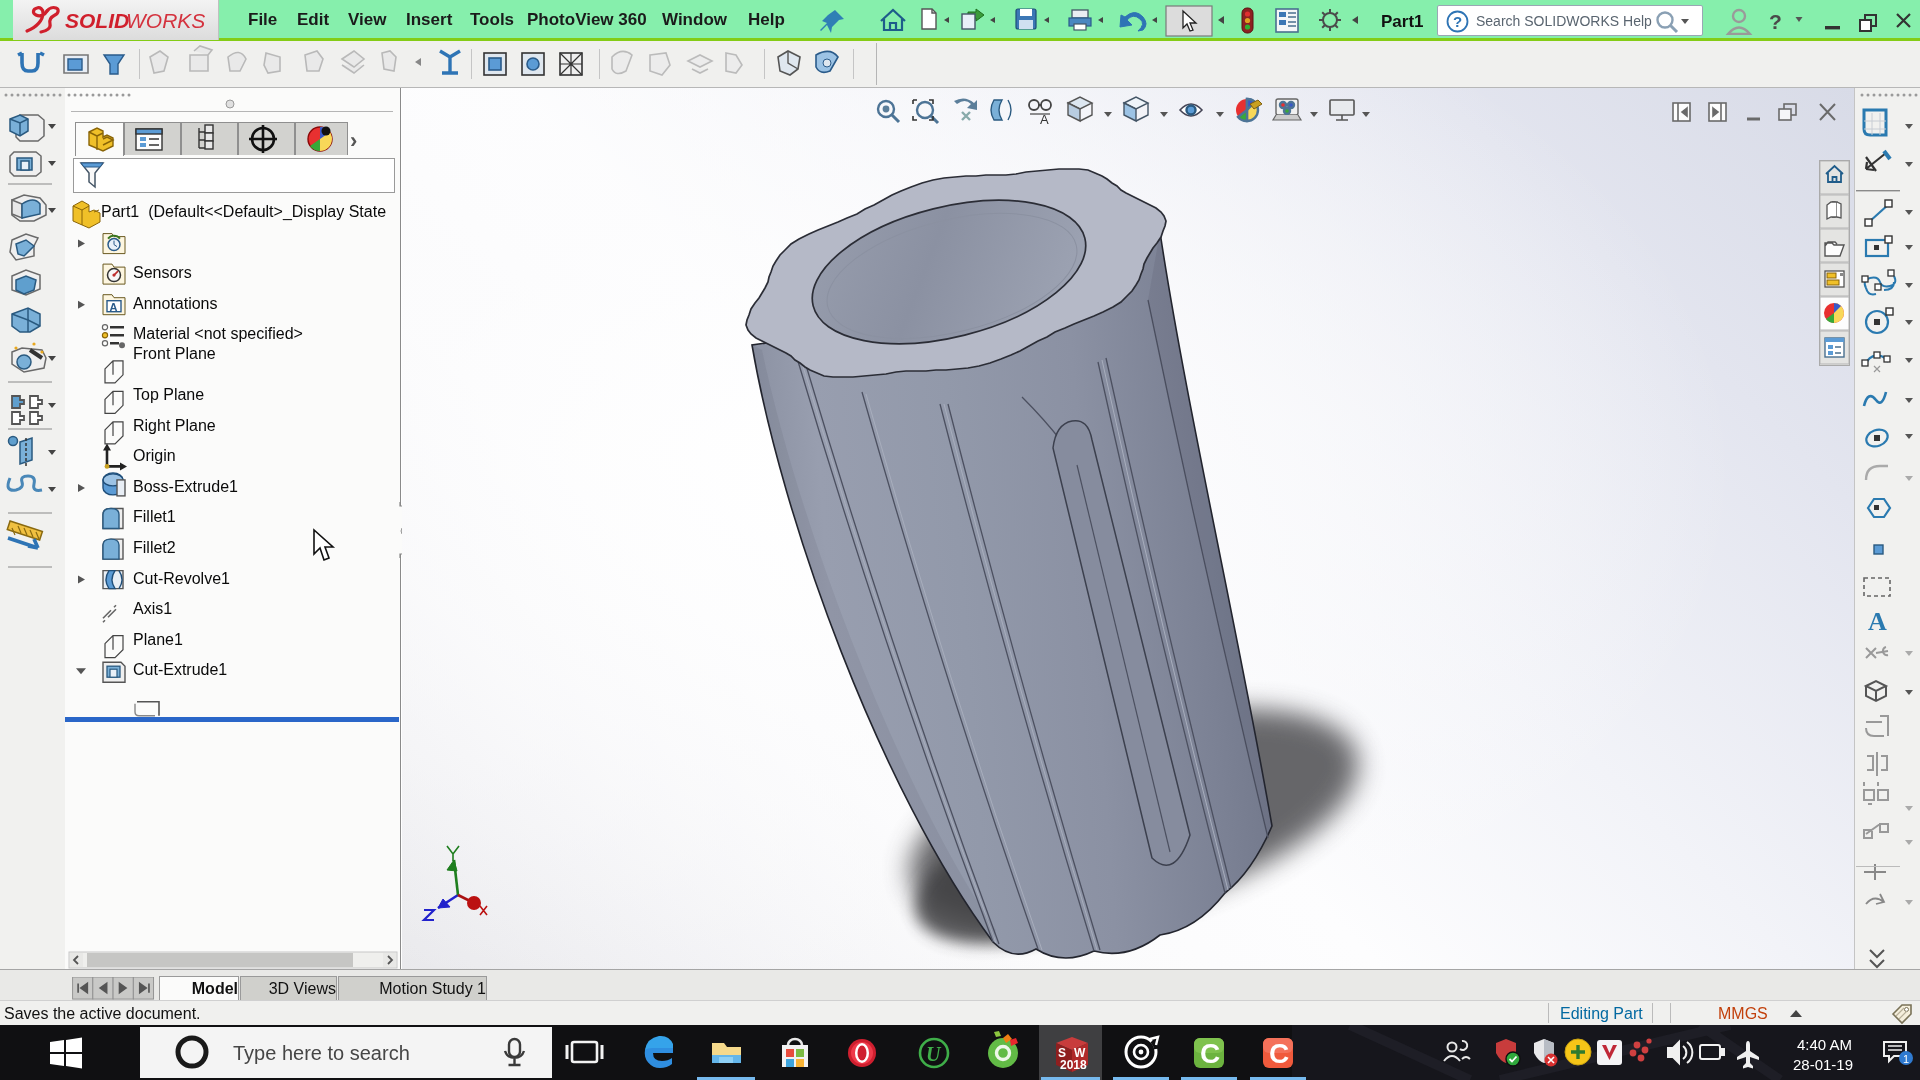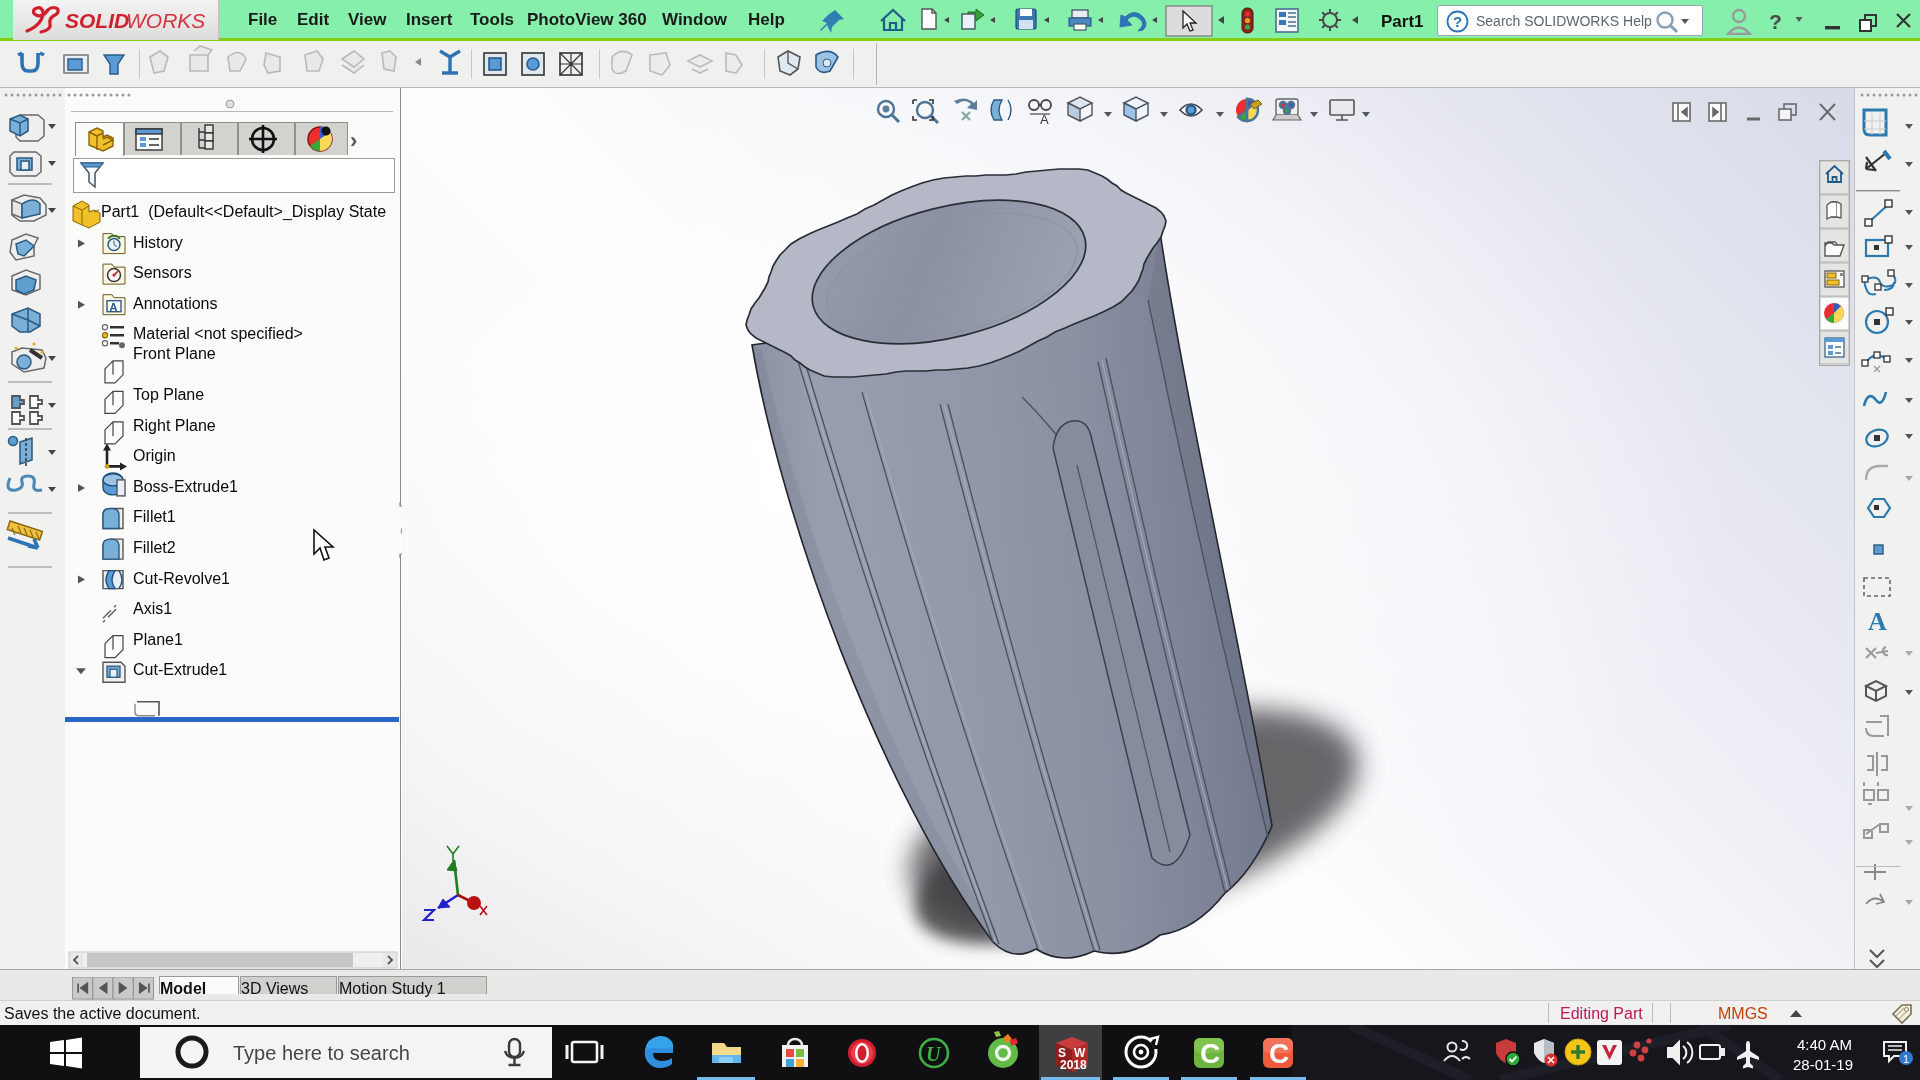--- a/index.html
+++ b/index.html
@@ -12,21 +12,21 @@
 #viewport{position:absolute;left:402px;top:88px;width:1452px;height:881px;
 background:
 radial-gradient(ellipse 900px 560px at 30% 44%, rgba(255,255,255,0.95) 0%, rgba(252,252,253,0.7) 50%, rgba(244,245,249,0.0) 100%),
 linear-gradient(225deg,#d8dbe7 0%,#e3e5ef 18%,#f2f3f8 40%,#fdfdfe 58%,#fbfbfc 72%,#f0f0f3 88%,#e9e9ec 100%)}
 #sketchbar{position:absolute;left:1854px;top:88px;width:66px;height:881px;background:#f1f1ef;border-left:1px solid #c4c4c4}
 #tabsrow{position:absolute;left:0;top:969px;width:1920px;height:31px;background:#e9e9e7;border-top:1px solid #a5a5a5}
 #statusbar{position:absolute;left:0;top:1000px;width:1920px;height:25px;background:#f0f0ee;border-top:1px solid #d0d0d0}
 #taskbar{position:absolute;left:0;top:1025px;width:1920px;height:55px;background:#0f0f10}
 .treerow{position:absolute;left:0;width:330px;height:30px;font-size:16px;color:#0a0a0a;white-space:nowrap}
 .tab5{position:absolute;top:0;height:33px;background:#d2d2cf;border:1px solid #8f8f8f;border-bottom:none}
-.bottab{position:absolute;top:6px;height:18px;line-height:24px;font-size:16px;color:#111;text-align:left;background:#d0d0cc;border:1px solid #9a9a9a;border-bottom:none}
+.bottab{position:absolute;top:6px;height:25px;line-height:24px;font-size:16px;color:#111;text-align:right;background:#d0d0cc;border:1px solid #9a9a9a;border-bottom:none}
 </style></head><body>
 <div id="menubar">
 <div id="logoarea">
 <svg width="206" height="40" viewBox="0 0 206 40">
 <g fill="none" stroke="#d01f2c" stroke-width="3.2" stroke-linecap="round">
 <path d="M14 31 C24 27 30 20 30 13 C30 9 27 7 24 8 C20 9 19 13 23 15 C27 17 32 15 34 11"></path>
 <path d="M34 11 C36 8 40 7 43 8 C46 9 46 13 42 15 C38 17 36 20 37 24 C38 28 34 31 28 32"></path>
 </g>
 <text x="52" y="28" font-family="Liberation Sans,sans-serif" font-size="21" font-weight="700" font-style="italic" fill="#d01f2c">SOLID</text>
 <text x="113" y="28" font-family="Liberation Sans,sans-serif" font-size="21" font-weight="400" font-style="italic" fill="#d4323e">WORKS</text>
@@ -351,21 +351,20 @@
         <rect x="42" y="-5" width="13" height="11" fill="#7ab0d8" stroke="#2a5a80" stroke-width="1.3"></rect>
         <rect x="45" y="-2" width="7" height="8" fill="#e8f0f8" stroke="#2a5a80" stroke-width="1.2"></rect>
 </g>
 <g transform="translate(0,613.8)">
 <path d="M70 2 v8 q0 4 4 4 h16" fill="none" stroke="#888" stroke-width="1.4"></path>
         <path d="M72 0 h22 v14" fill="none" stroke="#555" stroke-width="1.6"></path>
 </g>
 <rect x="0" y="629" width="334" height="5" fill="#2a66c8"></rect>
 </svg>
 <div class="treerow" style="top:115px;left:36px">Part1&nbsp; (Default&lt;&lt;Default&gt;_Display State</div>
-<div class="treerow" style="top:146px;left:68px">History</div>
 <div class="treerow" style="top:176px;left:68px">Sensors</div>
 <div class="treerow" style="top:207px;left:68px">Annotations</div>
 <div class="treerow" style="top:237px;left:68px">Material &lt;not specified&gt;</div>
 <div class="treerow" style="top:257px;left:68px">Front Plane</div>
 <div class="treerow" style="top:298px;left:68px">Top Plane</div>
 <div class="treerow" style="top:329px;left:68px">Right Plane</div>
 <div class="treerow" style="top:359px;left:68px">Origin</div>
 <div class="treerow" style="top:390px;left:68px">Boss-Extrude1</div>
 <div class="treerow" style="top:420px;left:68px">Fillet1</div>
 <div class="treerow" style="top:451px;left:68px">Fillet2</div>
@@ -638,21 +637,21 @@
 <path d="M73 7 l7 5 -7 5 Z M83 7 v10"></path>
 </g>
 </svg>
 <div class="bottab" style="left:159px;width:80px;background:#fbfbfa;font-weight:700">Model</div>
 <div class="bottab" style="left:240px;width:97px">3D Views</div>
 <div class="bottab" style="left:338px;width:149px">Motion Study 1</div>
 </div>
 <div id="statusbar">
 <div class="abs" style="left:4px;top:4px;font-size:16px;color:#111">Saves the active document.</div>
 <div class="abs" style="left:1548px;top:2px;width:1px;height:20px;background:#bbb"></div>
-<div class="abs" style="left:1560px;top:4px;font-size:16px;color:#be185d">Editing Part</div>
+<div class="abs" style="left:1560px;top:4px;font-size:16px;color:#0369a1">Editing Part</div>
 <div class="abs" style="left:1652px;top:2px;width:1px;height:20px;background:#bbb"></div>
 <div class="abs" style="left:1670px;top:2px;width:1px;height:20px;background:#bbb"></div>
 <div class="abs" style="left:1718px;top:4px;font-size:16px;color:#c2410c">MMGS</div>
 <div class="abs" style="left:1790px;top:9px;width:0;height:0;border-left:6px solid transparent;border-right:6px solid transparent;border-bottom:7px solid #444"></div>
 <svg class="abs" style="left:1890px;top:1px" width="26" height="23" viewBox="0 0 26 23">
       <path d="M3 12 L12 3 h9 v9 L12 21 Z" fill="#f5efdc" stroke="#7a7257" stroke-width="1.6"></path>
       <circle cx="16.5" cy="7.5" r="2" fill="#fff" stroke="#7a7257"></circle>
       <path d="M6 14 l8 -8 M9 17 l8 -8" stroke="#b8b09a" stroke-width="1.2"></path>
     </svg>
 </div>

